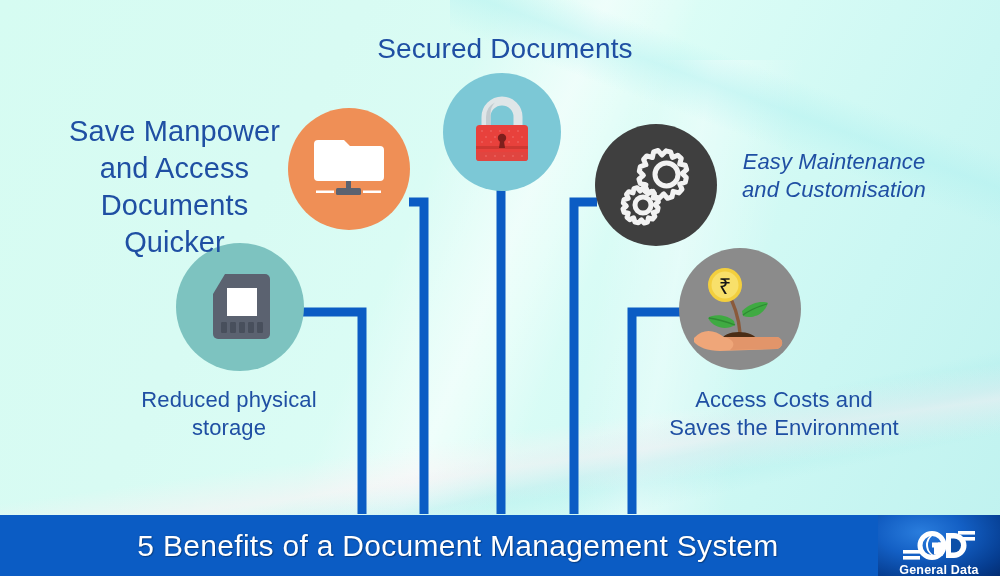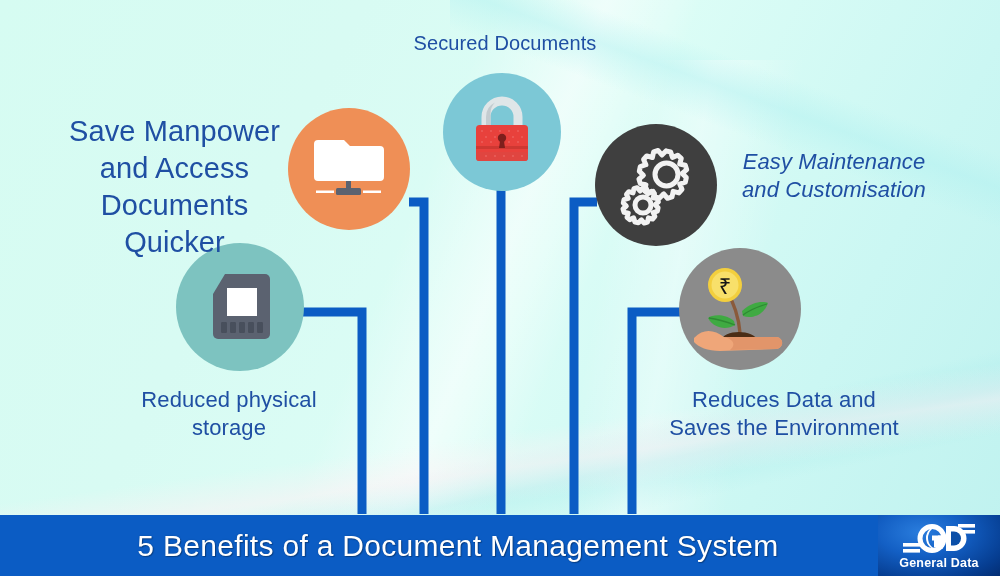--- a/index.html
+++ b/index.html
@@ -58,21 +58,21 @@
     position:absolute;
     color:#1f4fa3;
     font-family:"Liberation Sans", sans-serif;
     font-weight:400;
     line-height:1.28;
     text-align:center;
     letter-spacing:.1px;
     white-space:pre-line;
   }
   .lb-manpower { left:52px;  top:113px; width:245px; font-size:29px; }
-  .lb-secured  { left:377px; top:31px;  width:256px; font-size:20px; }
+  .lb-secured  { left:377px; top:31px;  width:256px; font-size:28px; }
   .lb-easy     { left:718px; top:148px; width:232px; font-size:22px;font-style:italic; }
   .lb-storage  { left:113px; top:386px; width:232px; font-size:22px; }
   .lb-reduces  { left:648px; top:386px; width:272px; font-size:22px; }
 
   
   #banner {
     position:absolute; left:0; bottom:0; width:1000px; height:61px;
     background:#0b5cc4;
     display:flex; align-items:center;
   }
@@ -85,21 +85,21 @@
     letter-spacing:.3px;
     text-shadow:1px 1px 1px rgba(0,0,0,.30), 0 0 2px rgba(0,0,0,.18);
     padding-right:122px;
     padding-left:38px;
     font-family:"Liberation Sans", sans-serif;
   }
   #logo-panel {
     position:absolute; right:0; top:0;
     width:122px; height:61px;
     background:radial-gradient(ellipse at 35% 28%, #2a7ddd 0%, #135fc4 38%, #063e92 78%, #032d73 100%);
-    display:flex; flex-direction:column; align-items:center; justify-content:center;
+    display:flex; flex-direction:column; align-items:center; justify-content:flex-end;
     gap:1px;
   }
   #logo-mark { width:78px; height:34px; display:block; }
   #logo-text {
     color:#ffffff; font-size:12.5px; font-weight:bold;
     letter-spacing:.2px; line-height:1;
     font-family:"Liberation Sans", sans-serif;
   }
 </style>
 </head>
@@ -220,21 +220,21 @@
   </div>
 
   <div class="label lb-manpower">Save Manpower
 and Access
 Documents Quicker</div>
   <div class="label lb-secured">Secured Documents</div>
   <div class="label lb-easy">Easy Maintenance
 and Customisation</div>
   <div class="label lb-storage">Reduced physical
 storage</div>
-  <div class="label lb-reduces">Reduces Data and
+  <div class="label lb-reduces">Access Costs and
 Saves the Environment</div>
 
   <div id="banner">
     <div id="banner-title">5 Benefits of a Document Management System</div>
 
     <div id="logo-panel">
       <svg id="logo-mark" viewBox="0 0 78 34">
 
         <rect x="58" y="2" width="17" height="3.6" fill="#ffffff"></rect>
         <rect x="58" y="8" width="17" height="3.6" fill="#ffffff"></rect>

